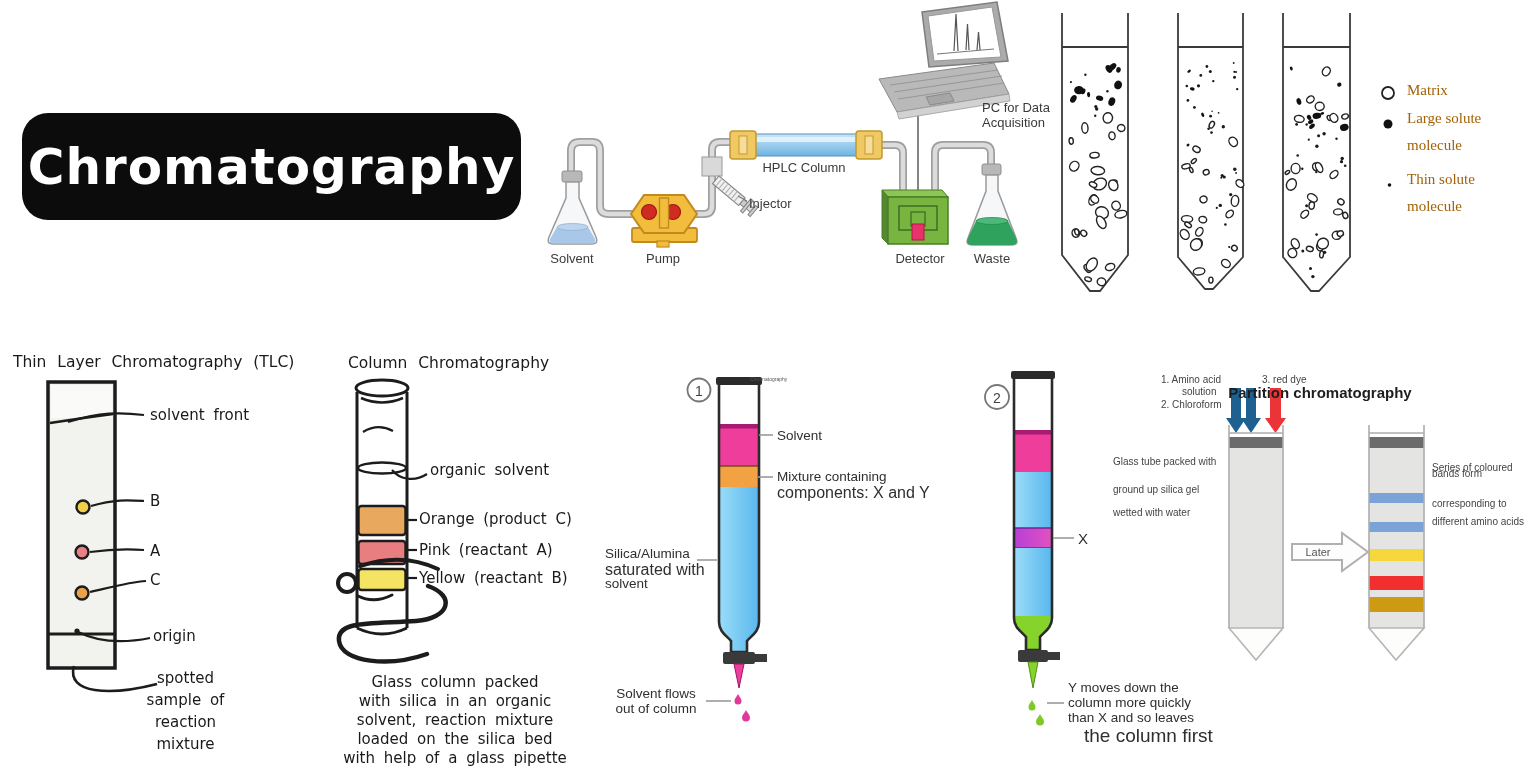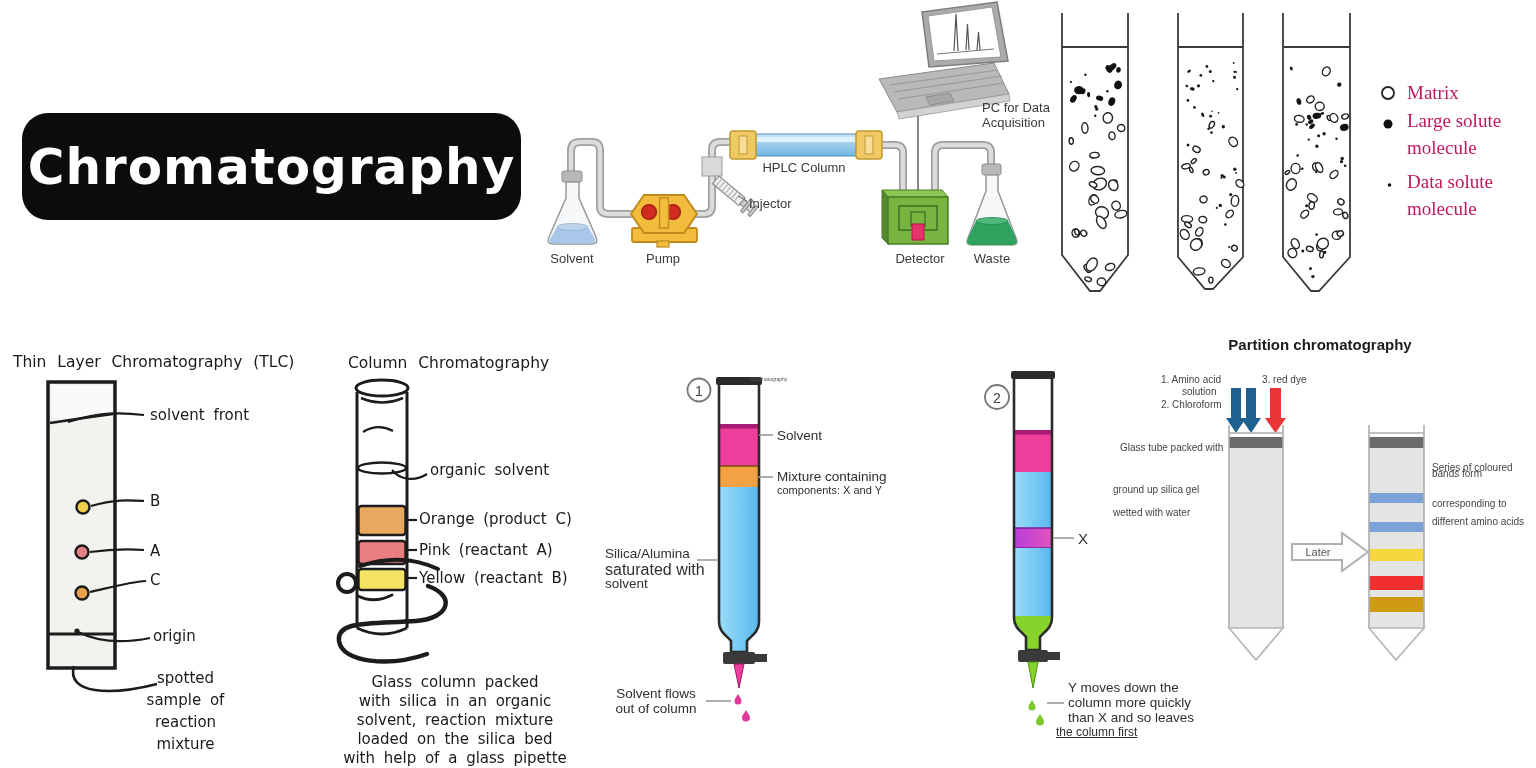--- a/index.html
+++ b/index.html
@@ -5,27 +5,27 @@
   html,body{margin:0;padding:0;background:#ffffff;}
   body{width:1536px;height:768px;overflow:hidden;position:relative;
        font-family:"Liberation Sans",sans-serif;}
   .canvas{position:absolute;inset:0;width:1536px;height:768px;background:#fff;}
   .panel{position:absolute;}
   svg{position:absolute;left:0;top:0;overflow:visible;}
   .lbl{position:absolute;font:13px/1.18 "Liberation Sans",sans-serif;color:#3a3a3a;white-space:nowrap;}
   .ctr{text-align:center;}
   .hand{font-family:"DejaVu Sans",sans-serif;color:#1a1a1a;font-size:15px;word-spacing:4px;}
   .hand-title{font-family:"DejaVu Sans",sans-serif;color:#1a1a1a;font-size:15.5px;word-spacing:6px;}
-  .serif{font-family:"Liberation Serif",serif;font-size:19px;color:#be185d;}
+  .serif{font-family:"Liberation Serif",serif;font-size:15px;color:#a16207;}
   .tiny{font-size:10px;color:#444;}
   .title-block{position:absolute;left:22px;top:113px;width:499px;height:107px;background:#0c0c0c;
        border-radius:26px;display:flex;align-items:center;justify-content:center;}
   .title-text{color:#ffffff;font-size:50px;font-weight:bold;letter-spacing:1px;
        font-family:"DejaVu Sans",sans-serif;}
-  .bold{font-weight:bold;}
+  .bold{font-weight:bold;margin-top:48px;}
 </style>
 </head>
 <body>
 
 <div class="canvas">
 
   <div class="title-block">
     <span class="title-text">Chromatography</span>
   </div>
 
@@ -320,21 +320,21 @@
         </g>
       <g>
         <circle cx="338" cy="88" r="6" fill="none" stroke="#222" stroke-width="1.8"></circle>
         <circle cx="338" cy="119" r="4.5" fill="#111"></circle>
         <circle cx="339.5" cy="180" r="1.8" fill="#111"></circle>
       </g>
     </svg>
     <div class="lbl serif" style="left:357px;top:77px;">Matrix</div>
     <div class="lbl serif" style="left:357px;top:105px;">Large solute</div>
     <div class="lbl serif" style="left:357px;top:132px;">molecule</div>
-    <div class="lbl serif" style="left:357px;top:166px;">Data solute</div>
+    <div class="lbl serif" style="left:357px;top:166px;">Thin solute</div>
     <div class="lbl serif" style="left:357px;top:193px;">molecule</div>
   </div>
 
   <div class="panel" id="colchrom" style="left:330px;top:350px;width:260px;height:418px;">
     <svg width="260" height="418" viewBox="0 0 260 418">
       <g>
         <ellipse cx="52" cy="38" rx="26" ry="8" fill="#fff" stroke="#1c1c1c" stroke-width="3"></ellipse>
         <path d="M31,48 Q52,57 73,48" fill="none" stroke="#1c1c1c" stroke-width="2.5"></path>
         <path d="M27,42 L27,278" fill="none" stroke="#1c1c1c" stroke-width="3"></path>
         <path d="M77,42 L77,278" fill="none" stroke="#1c1c1c" stroke-width="3"></path>
@@ -430,21 +430,21 @@
         <path d="M169,75 H183"></path>
         <path d="M168,117 H183"></path>
         <path d="M107,200 H127"></path>
         <path d="M116,341 H141"></path>
       </g>
     </svg>
     <div class="lbl ctr" style="left:98px;top:23px;width:22px;font-size:14px;color:#444;">1</div>
     <div class="lbl" style="left:160px;top:17px;font-size:5px;color:#555;">Chromatography</div>
     <div class="lbl" style="left:187px;top:68px;font-size:13.5px;color:#2f2f2f;">Solvent</div>
     <div class="lbl" style="left:187px;top:109px;font-size:13.5px;color:#2f2f2f;">Mixture containing</div>
-    <div class="lbl" style="left:187px;top:124px;font-size:11px;color:#2f2f2f;">components: X and Y</div>
+    <div class="lbl" style="left:187px;top:124px;font-size:16px;color:#2f2f2f;">components: X and Y</div>
     <div class="lbl" style="left:15px;top:186px;font-size:13.5px;color:#2f2f2f;">Silica/Alumina</div>
     <div class="lbl" style="left:15px;top:201px;font-size:16px;color:#2f2f2f;">saturated with</div>
     <div class="lbl" style="left:15px;top:216px;font-size:13.5px;color:#2f2f2f;">solvent</div>
     <div class="lbl ctr" style="left:18px;top:326px;width:96px;font-size:13.5px;color:#2f2f2f;">Solvent flows</div>
     <div class="lbl ctr" style="left:18px;top:341px;width:96px;font-size:13.5px;color:#2f2f2f;">out of column</div>
   </div>
 
   <div class="panel" id="col2" style="left:920px;top:360px;width:290px;height:408px;">
     <svg width="290" height="408" viewBox="0 0 290 408">
       <defs>
@@ -477,21 +477,21 @@
       <g stroke="#9a9a9a" stroke-width="1.6">
         <path d="M133,178 H154"></path>
         <path d="M127,343 H144"></path>
       </g>
     </svg>
     <div class="lbl ctr" style="left:65px;top:30px;width:24px;font-size:14px;color:#444;">2</div>
     <div class="lbl" style="left:158px;top:170px;font-size:15px;color:#2f2f2f;">X</div>
     <div class="lbl" style="left:148px;top:320px;font-size:13.5px;color:#2f2f2f;">Y moves down the</div>
     <div class="lbl" style="left:148px;top:335px;font-size:13.5px;color:#2f2f2f;">column more quickly</div>
     <div class="lbl" style="left:148px;top:350px;font-size:13.5px;color:#2f2f2f;">than X and so leaves</div>
-    <div class="lbl" style="left:136px;top:365px;font-size:12px;color:#2f2f2f;text-decoration:underline;">the column first</div>
+    <div class="lbl" style="left:164px;top:365px;font-size:19px;color:#2f2f2f;">the column first</div>
   </div>
 
   <div class="panel" id="partition" style="left:1110px;top:330px;width:426px;height:438px;">
     <svg width="426" height="438" viewBox="0 0 426 438">
       <g>
         <rect x="121" y="58" width="10" height="31" fill="#1e608f"></rect>
         <polygon points="116,88 136,88 126,103" fill="#1e608f"></polygon>
         <rect x="136" y="58" width="10" height="31" fill="#1e608f"></rect>
         <polygon points="131,88 151,88 141,103" fill="#1e608f"></polygon>
         <rect x="160" y="58" width="11" height="31" fill="#ea3438"></rect>
@@ -516,21 +516,21 @@
         <rect x="259" y="267" width="55" height="15" fill="#cd9a12"></rect>
         <path d="M259,95 V298 M314,95 V298 M259,103 H314" fill="none" stroke="#adadad" stroke-width="1.6"></path>
         <polygon points="259,298 286,330 314,298" fill="#fdfdfc" stroke="#b5b5b5" stroke-width="1.6"></polygon>
       </g>
     </svg>
     <div class="lbl bold ctr" style="left:100px;top:6px;width:220px;font-size:15px;color:#1d1d1d;">Partition chromatography</div>
     <div class="lbl tiny" style="left:51px;top:44px;">1. Amino acid</div>
     <div class="lbl tiny" style="left:72px;top:56px;">solution</div>
     <div class="lbl tiny" style="left:51px;top:69px;">2. Chloroform</div>
     <div class="lbl tiny" style="left:152px;top:44px;">3. red dye</div>
-    <div class="lbl tiny" style="left:3px;top:112px;margin-left:7px;">Glass tube packed with</div>
+    <div class="lbl tiny" style="left:3px;top:126px;">Glass tube packed with</div>
     <div class="lbl tiny" style="left:3px;top:154px;">ground up silica gel</div>
     <div class="lbl tiny" style="left:3px;top:177px;">wetted with water</div>
     <div class="lbl ctr" style="left:186px;top:216px;width:44px;font-size:11px;color:#555;">Later</div>
     <div class="lbl tiny" style="left:322px;top:132px;">Series of coloured</div>
     <div class="lbl tiny" style="left:322px;top:138px;">bands form</div>
     <div class="lbl tiny" style="left:322px;top:168px;">corresponding to</div>
     <div class="lbl tiny" style="left:322px;top:186px;">different amino acids</div>
   </div>
 
 </div>

